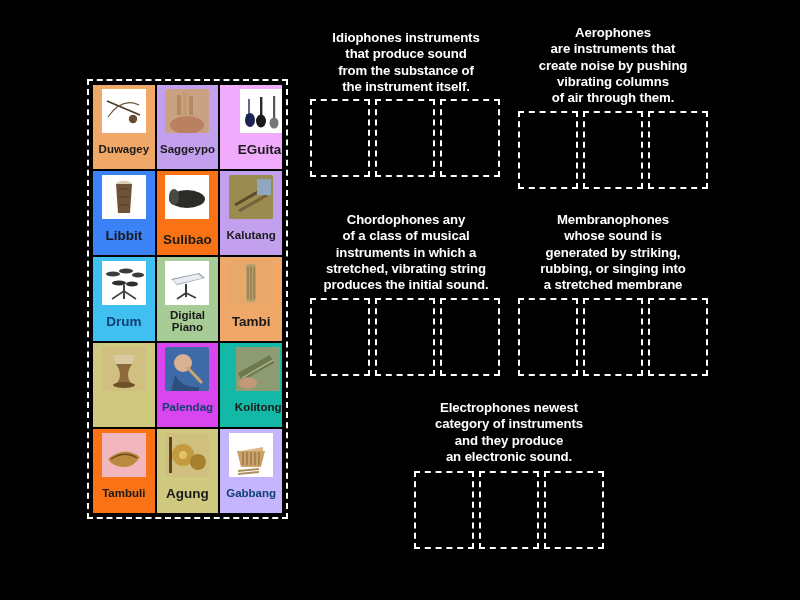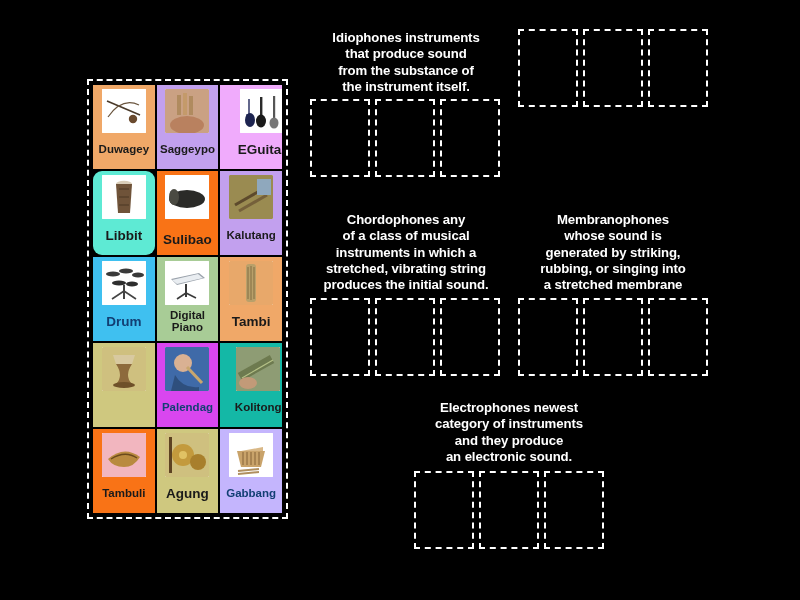--- a/index.html
+++ b/index.html
@@ -149,21 +149,21 @@
             <path d="M9 10 L9 26 M7 26 q2 9 4 0 z" stroke="#21285c" stroke-width="1.4" fill="#21285c"></path>
             <ellipse cx="10" cy="31" rx="5" ry="7" fill="#1d2450"></ellipse>
             <rect x="20" y="8" width="2.4" height="20" fill="#2a2a2a"></rect>
             <ellipse cx="21" cy="32" rx="5" ry="6.5" fill="#1a1a1a"></ellipse>
             <rect x="33" y="7" width="2.2" height="24" fill="#555"></rect>
             <ellipse cx="34" cy="34" rx="4.5" ry="5.5" fill="#777"></ellipse>
           </svg>
         </div>
         <div class="card-label fs-lg" style="color: rgb(26, 26, 26); white-space: pre-line;">EGuitar</div>
       </div>
-      <div class="card" style="background: #5eead4; border-radius: 9px;">
+      <div class="card" style="background: #3b82f6;">
         <div class="card-thumb">
           <svg class="art" viewBox="0 0 44 44" preserveAspectRatio="xMidYMid meet">
             <rect width="44" height="44" fill="#ffffff"></rect>
             <ellipse cx="22" cy="9" rx="8" ry="3.2" fill="#d9cdb8"></ellipse>
             <path d="M14 9 L16 38 L28 38 L30 9 Z" fill="#6f5339"></path>
             <path d="M17 14 h10 M17 22 h10 M17 30 h10" stroke="#4c3824" stroke-width="1"></path>
           </svg>
         </div>
         <div class="card-label fs-lg" style="color: rgb(26, 26, 26); white-space: pre-line;">Libbit</div>
       </div>
@@ -308,20 +308,25 @@
 from the substance of
 the instrument itself.</div>
   <div class="zones">
     <div class="zone"></div>
     <div class="zone"></div>
     <div class="zone"></div>
   </div>
 </div>
 
 <div class="category" id="cat-aerophones">
+  <div class="cat-text">Aerophones
+are instruments that
+create noise by pushing
+vibrating columns
+of air through them.</div>
   <div class="zones">
     <div class="zone"></div>
     <div class="zone"></div>
     <div class="zone"></div>
   </div>
 </div>
 
 <div class="category" id="cat-chordophones">
   <div class="cat-text">Chordophones any
 of a class of musical

